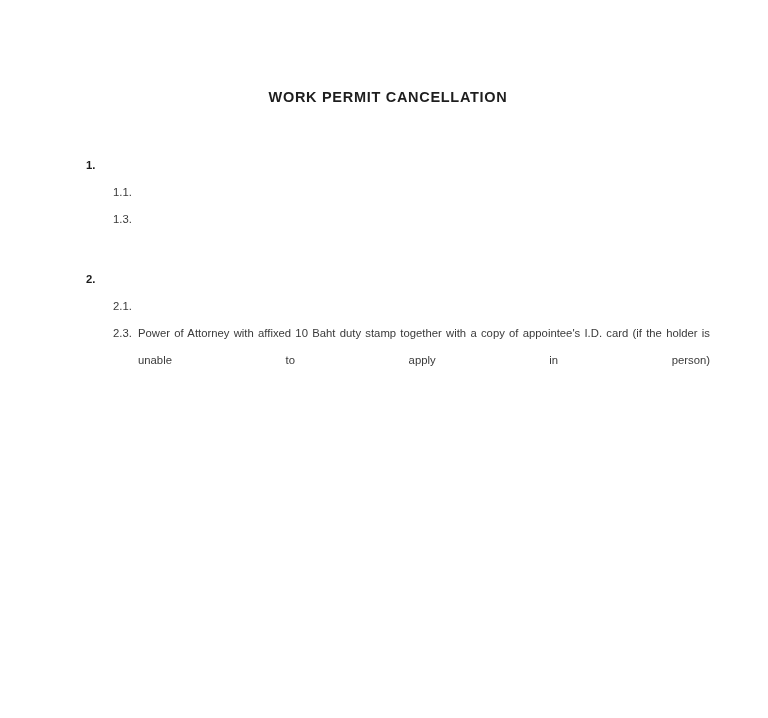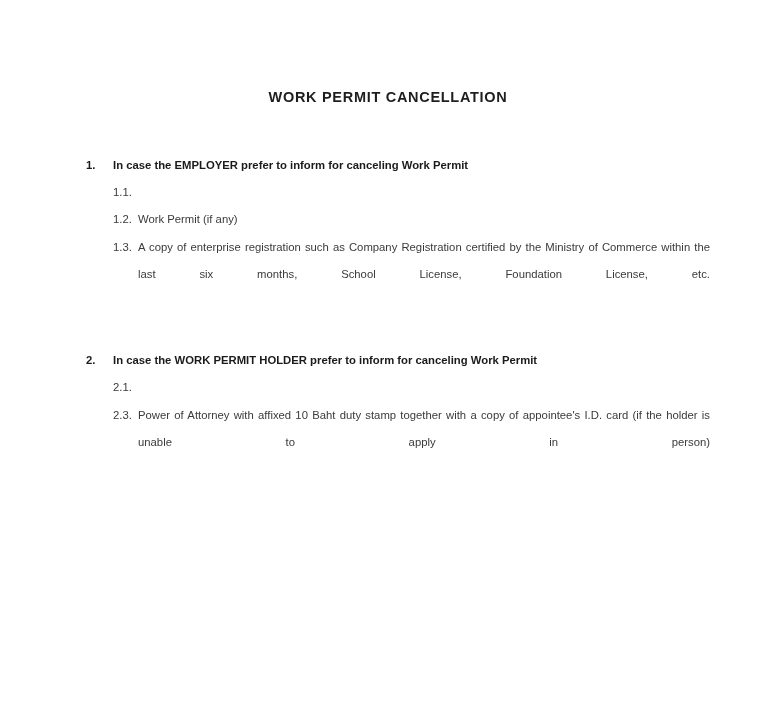--- a/index.html
+++ b/index.html
@@ -117,41 +117,34 @@
 
 <div class="page">
 
   <div class="doc-title">WORK PERMIT CANCELLATION</div>
 
   <div class="body-area">
 
     <div class="section">
       <div class="sec-head">
         <span class="num">1.</span>
-        <span class="txt">In case the EMPLOYER prefer to inform for canceling Work Permit</span>
       </div>
       <ul class="sub-list">
         <li class="sub-item single">
           <span class="snum">1.1.</span>
         </li>
-        <li class="sub-item single">
-          <span class="snum">1.2.</span>
-          <span class="stxt">Work Permit (if any)</span>
-        </li>
         <li class="sub-item">
           <span class="snum">1.3.</span>
-          <span class="stxt">A copy of enterprise registration such as Company Registration certified by the Ministry of Commerce within the last six months, School License, Foundation License, etc.</span>
         </li>
       </ul>
     </div>
 
     <div class="section">
       <div class="sec-head">
         <span class="num">2.</span>
-        <span class="txt">In case the WORK PERMIT HOLDER prefer to inform for canceling Work Permit</span>
       </div>
       <ul class="sub-list">
         <li class="sub-item single">
           <span class="snum">2.1.</span>
         </li>
         <li class="sub-item">
           <span class="snum">2.3.</span>
           <span class="stxt">Power of Attorney with affixed 10 Baht duty stamp together with a copy of appointee's I.D. card (if the holder is unable to apply in person)</span>
         </li>
       </ul>

